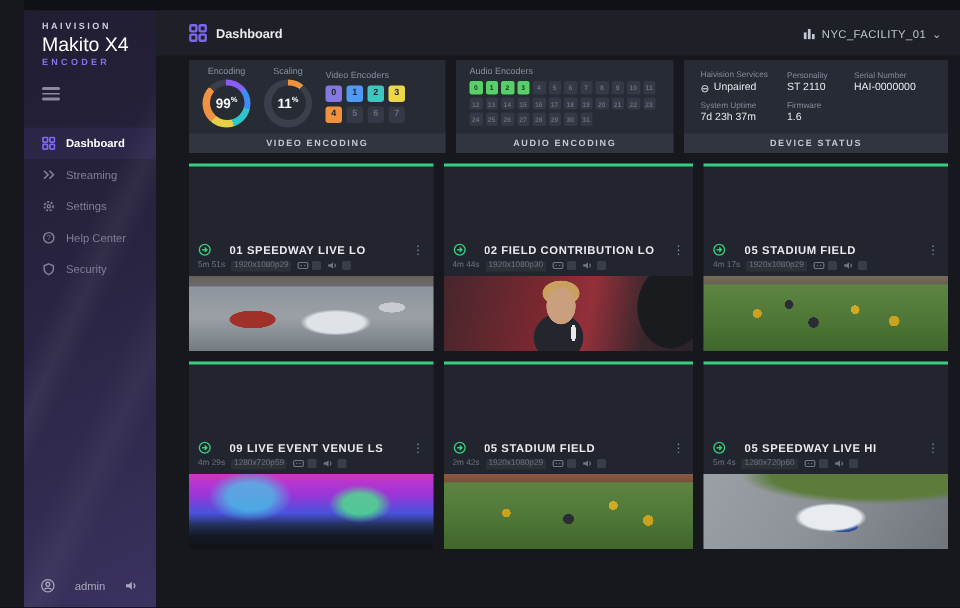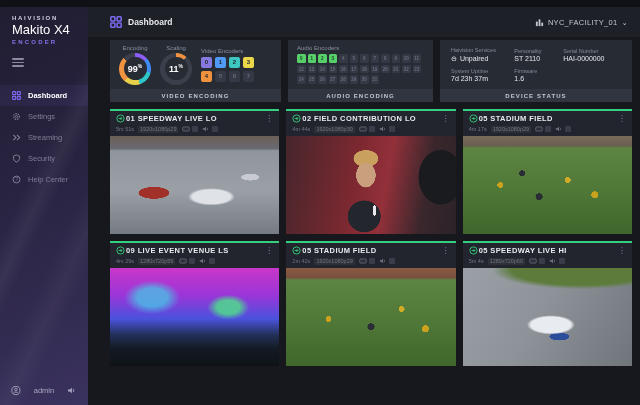--- a/index.html
+++ b/index.html
@@ -1,19 +1,19 @@
 <!DOCTYPE html>
 <html><head>
 <meta charset="utf-8">
 <style>
   html,body{margin:0;padding:0;background:#0c0d10;}
   *{box-sizing:border-box;}
   .app{width:640px;height:405px;position:relative;overflow:hidden;
        font-family:"Liberation Sans",sans-serif;background:#17181d;
-       display:flex;flex-direction:column;}
+       display:flex;flex-direction:column;padding-left:16px;}
   .topstrip{height:7px;background:#101116;flex:none;}
   .body{flex:1;display:flex;min-height:0;}
 
   
   .sidebar{width:88px;flex:none;position:relative;overflow:hidden;
     background:linear-gradient(155deg,#211d31 0%,#282340 42%,#332c52 78%,#3b3360 100%);
     display:flex;flex-direction:column;}
   .sidebar::before{content:'';position:absolute;inset:0;pointer-events:none;
     background:linear-gradient(115deg,transparent 40%,rgba(255,255,255,.05) 47%,transparent 53%),
                linear-gradient(115deg,transparent 62%,rgba(255,255,255,.04) 70%,transparent 77%);}
@@ -75,21 +75,21 @@
   .p-device .pbody{display:grid;grid-template-columns:1.15fr .85fr 1.2fr;
     row-gap:5px;column-gap:8px;align-content:center;padding:0 11px;}
   .flabel{font-size:5.5px;color:#858a9a;margin-bottom:1.5px;}
   .fvalue{font-size:7px;color:#e4e7ec;display:flex;align-items:center;gap:3px;}
 
   
   .tiles{display:grid;grid-template-columns:repeat(3,1fr);gap:7px;margin:7px 8px 0 22px;}
   .tile{background:#22252d;border-top:2px solid #35d07f;height:125px;
     display:flex;flex-direction:column;cursor:pointer;}
   .thead{padding:3px 6px 3px;flex:none;}
-  .trow1{display:flex;align-items:center;gap:1px;}
+  .trow1{display:flex;align-items:center;gap:12px;margin-top:48px;}
   .ttitle{font-size:7.5px;font-weight:bold;color:#e8eaee;letter-spacing:.4px;
     white-space:nowrap;overflow:hidden;}
   .kebab{margin-left:auto;color:#8a8fa0;font-size:8px;line-height:1;cursor:pointer;}
   .trow2{display:flex;align-items:center;gap:4px;margin-top:2px;font-size:5.5px;color:#6f7582;}
   .res{background:rgba(255,255,255,.05);padding:.5px 2px;border-radius:1px;}
   .mic{display:flex;align-items:center;gap:2px;}
   .mbadge{width:6px;height:6px;background:#383d49;border-radius:1px;display:inline-block;}
   .thumb{flex:1;min-height:0;}
 
   .th1{background:
@@ -150,45 +150,45 @@
         <div class="navitem active">
           <svg viewBox="0 0 10 10" fill="none" stroke="#7b68ee" stroke-width="1.3">
             <rect x="0.7" y="0.7" width="3.4" height="3.4" rx="0.6"></rect>
               <rect x="5.9" y="0.7" width="3.4" height="3.4" rx="0.6"></rect>
             <rect x="0.7" y="5.9" width="3.4" height="3.4" rx="0.6"></rect>
               <rect x="5.9" y="5.9" width="3.4" height="3.4" rx="0.6"></rect>
           </svg>
           <span>Dashboard</span>
         </div>
         <div class="navitem">
+          <svg viewBox="0 0 10 10" fill="none" stroke="#827e98" stroke-width="1.2">
+            <polyline points="1.5,2 4.5,5 1.5,8"></polyline>
+              <polyline points="5.5,2 8.5,5 5.5,8"></polyline>
+          </svg>
+          <span>Streaming</span>
+        </div>
+        <div class="navitem">
           <svg viewBox="0 0 10 10" fill="none" stroke="#827e98">
             <circle cx="5" cy="5" r="3.2" stroke-width="1.3" stroke-dasharray="1.5 1.2"></circle>
               <circle cx="5" cy="5" r="1.2" stroke-width="1"></circle>
           </svg>
           <span>Settings</span>
-        </div>
-        <div class="navitem">
-          <svg viewBox="0 0 10 10" fill="none" stroke="#827e98" stroke-width="1.2">
-            <polyline points="1.5,2 4.5,5 1.5,8"></polyline>
-              <polyline points="5.5,2 8.5,5 5.5,8"></polyline>
-          </svg>
-          <span>Streaming</span>
-        </div>
-        <div class="navitem">
-          <svg viewBox="0 0 10 10" fill="none" stroke="#827e98" stroke-width="1.1">
-            <path d="M5 1 L8.4 2.4 V5 C8.4 7.4 5 9 5 9 C5 9 1.6 7.4 1.6 5 V2.4 Z"></path>
-          </svg>
-          <span>Security</span>
         </div>
         <div class="navitem">
           <svg viewBox="0 0 10 10" fill="none" stroke="#827e98">
             <circle cx="5" cy="5" r="3.8" stroke-width="1.1"></circle>
             <text x="5" y="6.9" text-anchor="middle" font-size="5.4" fill="#827e98" stroke="none" font-family="Liberation Sans,sans-serif">?</text>
           </svg>
           <span>Help Center</span>
+        </div>
+        <div class="navitem">
+          <svg viewBox="0 0 10 10" fill="none" stroke="#827e98" stroke-width="1.1">
+            <path d="M5 1 L8.4 2.4 V5 C8.4 7.4 5 9 5 9 C5 9 1.6 7.4 1.6 5 V2.4 Z"></path>
+          </svg>
+          <span>Security</span>
         </div>
       </nav>
 
       <div class="sfooter">
         <svg width="11" height="11" viewBox="0 0 10 10" fill="none" stroke="#aaa6be" stroke-width="0.9">
           <circle cx="5" cy="5" r="4.2"></circle>
             <circle cx="5" cy="3.9" r="1.3"></circle>
             <path d="M2.6 7.6 C3 6.3 7 6.3 7.4 7.6"></path>
         </svg>
         <span>admin</span>

